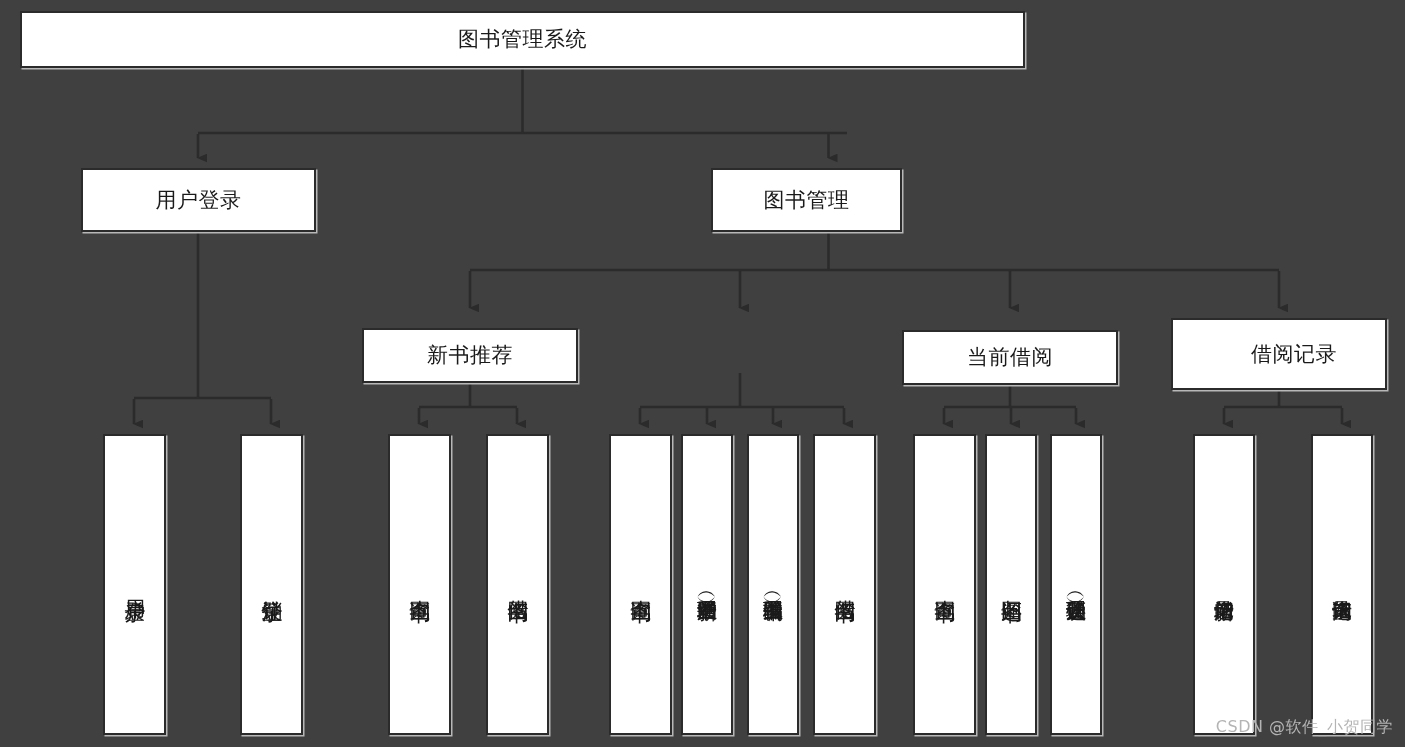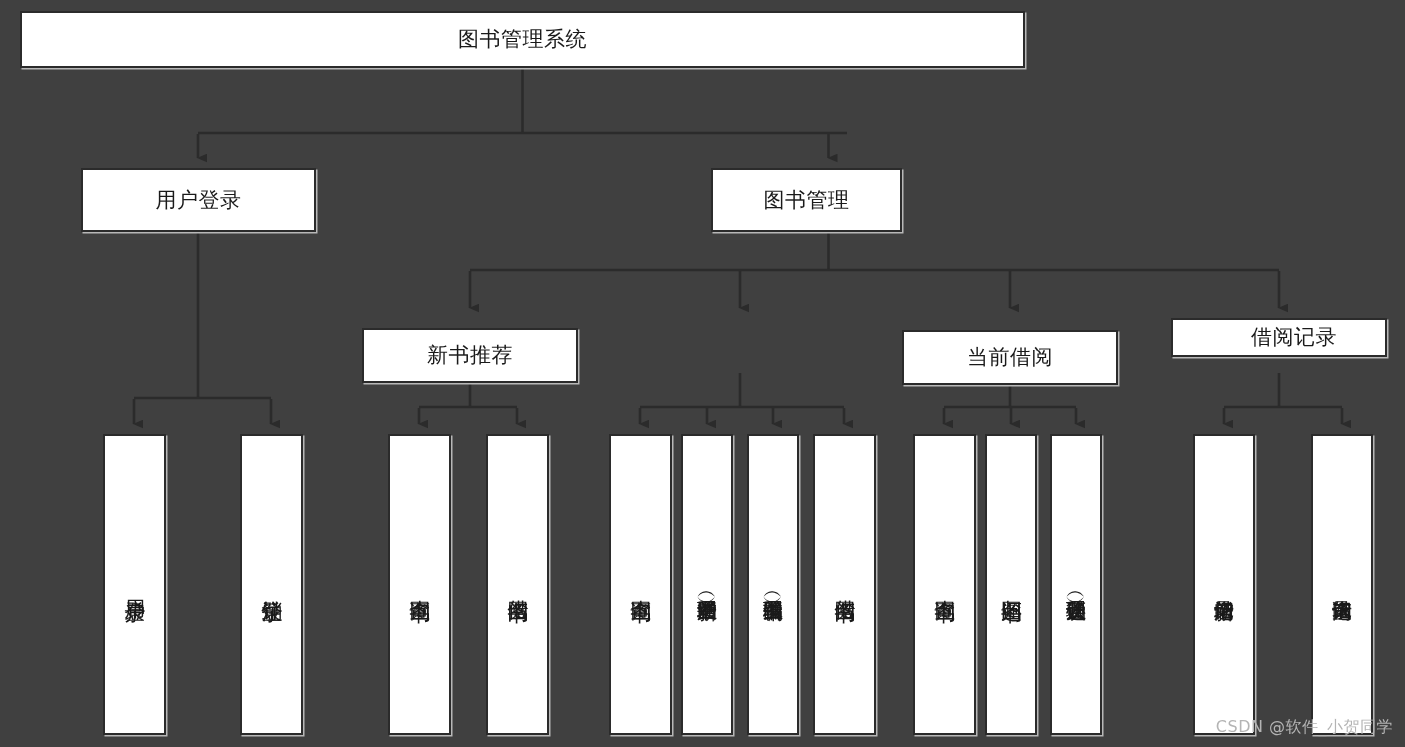--- a/index.html
+++ b/index.html
@@ -140,21 +140,21 @@
   <div class="node node-h" style="left:711px; top:168px; width:191px; height:64px;">
     <span class="node-label">图书管理</span>
   </div>
 
   <div class="node node-h" style="left:362px; top:318px; width:216px; height:55px;margin-top:10px;">
     <span class="node-label">新书推荐</span>
   </div>
   <div class="node node-h" style="left:902px; top:318px; width:216px; height:55px;margin-top:12px;">
     <span class="node-label">当前借阅</span>
   </div>
-  <div class="node node-h" style="left:1171px; top:318px; width:216px; height:39px;padding-left:30px;">
+  <div class="node node-h" style="left:1171px; top:318px; width:216px; height:72px;padding-left:30px;">
     <span class="node-label">借阅记录</span>
   </div>
 
   <div class="node node-v" style="left:103px; top:434px; width:63px; height:301px;">
     <span class="node-label">用户登录</span>
   </div>
   <div class="node node-v" style="left:240px; top:434px; width:63px; height:301px;">
     <span class="node-label">注销登录</span>
   </div>
 

